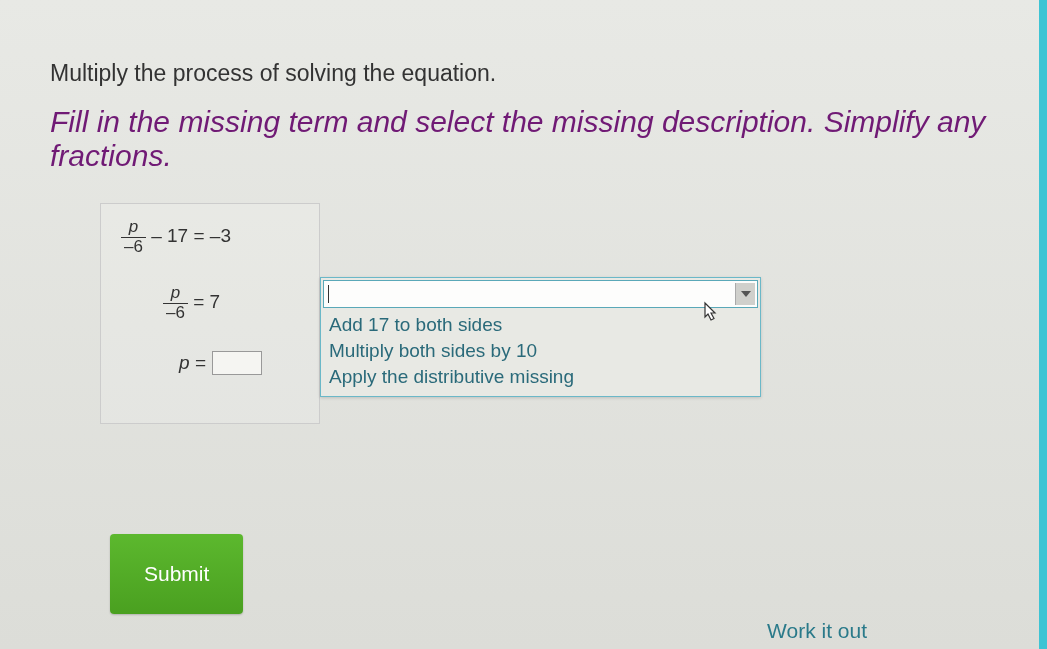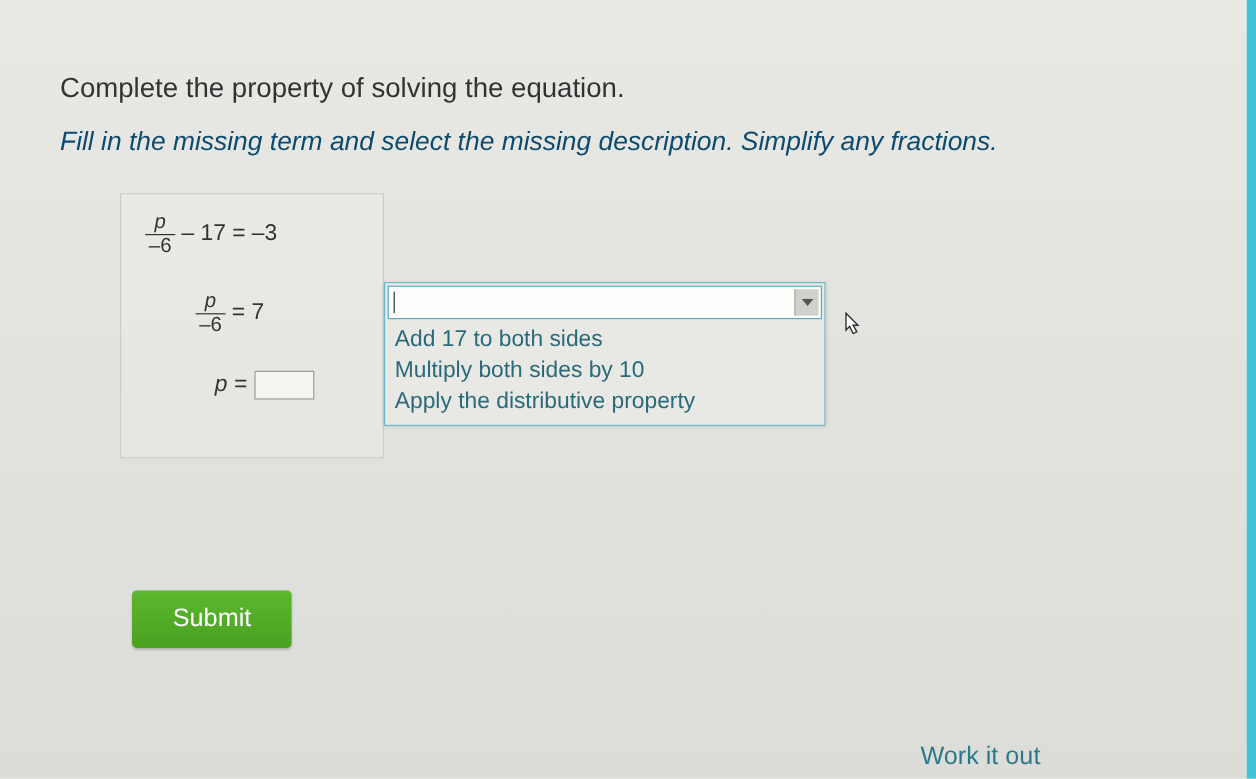--- a/index.html
+++ b/index.html
@@ -26,23 +26,23 @@
     }
     .content {
       padding: 60px 40px 30px 50px;
     }
     .instruction-1 {
       font-size: 23px;
       color: #333;
       margin-bottom: 18px;
     }
     .instruction-2 {
-      font-size: 22px;
+      font-size: 30px;
       font-style: italic;
-      color: #0c4a6e;
+      color: #701a75;
       margin-bottom: 30px;
     }
     .work-area {
       display: flex;
       margin-left: 50px;
       margin-top: 10px;
     }
     .steps-col {
       border: 1px solid #ccc;
       background: rgba(255,255,255,0.15);
@@ -88,21 +88,21 @@
       height: 24px;
       border: 1px solid #999;
       background: #f5f5f2;
       margin-left: 6px;
       vertical-align: middle;
     }
     .dropdown-box {
       position: absolute;
       top: 74px;
       left: 0;
-      width: 368px;
+      width: 441px;
       border: 1px solid #6bb8c8;
       background: #e8e9e4;
       box-shadow: 0 1px 3px rgba(0,0,0,0.15);
     }
     .dropdown-selected {
       height: 28px;
       border: 1px solid #5aa8b8;
       background: #fdfdfc;
       position: relative;
       margin: 2px;
@@ -145,21 +145,21 @@
       left: 378px;
       font-size: 22px;
       color: #333;
       z-index: 10;
     }
     .submit-btn {
       display: inline-block;
       background: linear-gradient(to bottom, #5cb82e 0%, #4aa020 100%);
       color: #fff;
       font-size: 21px;
-      padding: 12px 34px;
+      padding: 28px 34px;
       border-radius: 4px;
       border: none;
       margin-left: 60px;
       margin-top: 110px;
       cursor: pointer;
       box-shadow: 0 1px 2px rgba(0,0,0,0.2);
     }
     .work-it-out {
       position: absolute;
       bottom: 6px;
@@ -168,21 +168,21 @@
       font-size: 21px;
     }
   </style>
 </head>
 <body>
 
 <div class="border-right"></div>
 
 <div class="content">
 
-  <p class="instruction-1">Complete the property of solving the equation.</p>
+  <p class="instruction-1">Multiply the process of solving the equation.</p>
   <p class="instruction-2">Fill in the missing term and select the missing description. Simplify any fractions.</p>
 
   <div class="work-area">
 
     <div class="steps-col">
 
       <div class="step-row step-1">
         <span class="frac">
           <span class="num var-italic">p</span>
           <span class="den">–6</span>
@@ -209,21 +209,21 @@
         <div class="dropdown-selected">
           <div class="dropdown-arrow">
             <svg width="10" height="6" viewBox="0 0 10 6">
                 <path d="M0 0 L5 6 L10 0 Z" fill="#555"></path>
               </svg>
           </div>
         </div>
         <div class="dropdown-options">
           <div class="dropdown-option">Add 17 to both sides</div>
           <div class="dropdown-option">Multiply both sides by 10</div>
-          <div class="dropdown-option">Apply the distributive property</div>
+          <div class="dropdown-option">Apply the distributive missing</div>
         </div>
       </div>
 
       <div class="cursor-icon">
         <svg width="22" height="26" viewBox="0 0 22 26">
           <path d="M7 2 L7 16 L10 13 L13 19 L16 17.5 L13 12 L17 12 Z" fill="#fff" stroke="#333" stroke-width="1.2"></path>
         </svg>
       </div>
 
     </div>

